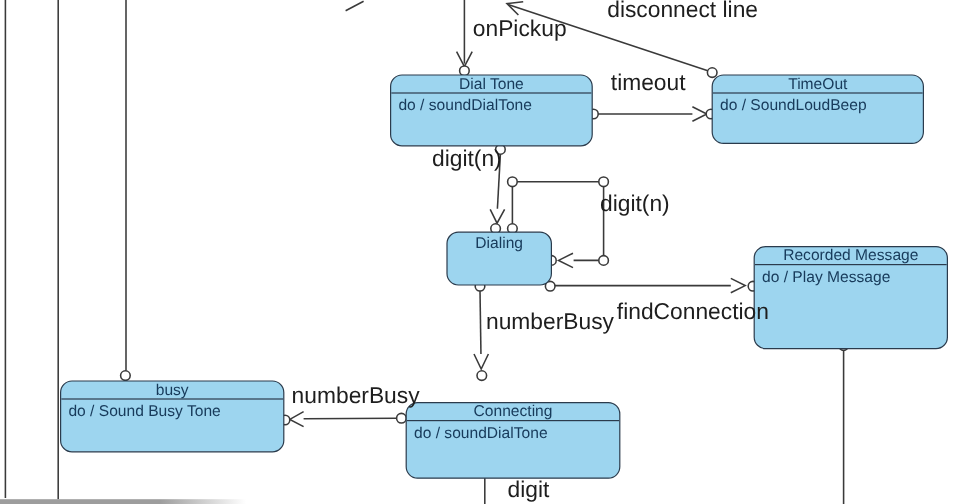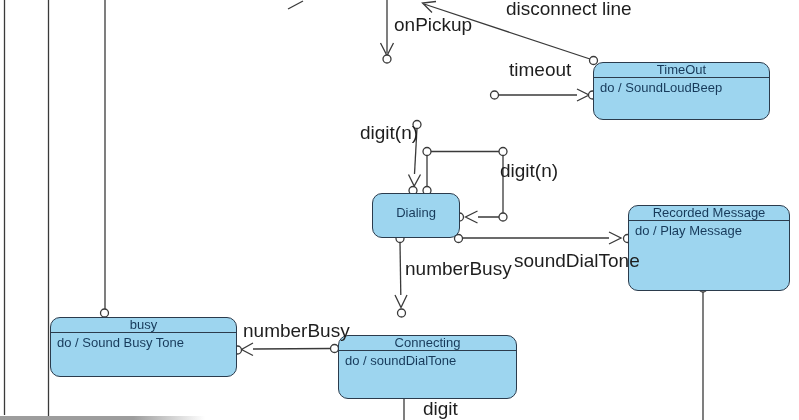--- a/index.html
+++ b/index.html
@@ -14,21 +14,21 @@
     border:1.6px solid var(--state-border,#2b3b4c);
     border-radius:10px;
     color:var(--state-text,#173a5a);
     font-size:13px;line-height:15px;overflow:hidden;
   }
   .state .title{
     text-align:center;padding:0 4px;height:14px;line-height:14px;
     border-bottom:1.5px solid var(--state-border,#2b3b4c);
     white-space:nowrap;
   }
-  .state.simple .title{border-bottom:none;padding-top:12px;}
+  .state.simple .title{border-bottom:none;padding-top:2px;}
   .state .activity{padding:2px 6px 0 6px;text-align:left;white-space:nowrap;}
   .lbl{
     position:absolute;z-index:3;font-size:19px;line-height:14px;
     color:var(--label-text,#1e1e1e);white-space:nowrap;
   }
   .window-edge{
     position:absolute;z-index:4;left:0;top:416px;width:205px;height:4px;
     background:linear-gradient(to right,#9d9d9d 65%,rgba(157,157,157,0));
   }
   svg line, svg polyline, svg path{stroke:var(--connector,#3a3a3a);stroke-width:1.3;fill:none;}
@@ -120,20 +120,24 @@
       <circle cx="627.5" cy="238.5" r="4"></circle>
       <circle cx="703" cy="288" r="4"></circle>
       <circle cx="401.5" cy="313" r="4"></circle>
       <circle cx="404" cy="377.5" r="4"></circle>
       <circle cx="334.5" cy="348.5" r="4"></circle>
       <circle cx="237.5" cy="350" r="4"></circle>
       <circle cx="104.5" cy="313" r="4"></circle>
     </g>
   </svg>
 
+  <div class="state" style="left:325px;top:62px;width:169px;height:60px">
+    <div class="title">Dial Tone</div>
+    <div class="activity">do / soundDialTone</div>
+  </div>
 
   <div class="state" style="left:593px;top:62px;width:177px;height:58px">
     <div class="title">TimeOut</div>
     <div class="activity">do / SoundLoudBeep</div>
   </div>
 
   <div class="state simple" style="left:372px;top:193px;width:88px;height:45px">
     <div class="title">Dialing</div>
   </div>
 
@@ -150,19 +154,19 @@
   <div class="state" style="left:338px;top:335px;width:179px;height:64px">
     <div class="title">Connecting</div>
     <div class="activity">do / soundDialTone</div>
   </div>
 
   <span class="lbl" style="left:394px;top:18px">onPickup</span>
   <span class="lbl" style="left:506px;top:2px">disconnect line</span>
   <span class="lbl" style="left:509px;top:63px">timeout</span>
   <span class="lbl" style="left:360px;top:126px">digit(n)</span>
   <span class="lbl" style="left:500px;top:164px">digit(n)</span>
-  <span class="lbl" style="left:514px;top:254px">soundDialTone</span>
+  <span class="lbl" style="left:514px;top:254px">findConnection</span>
   <span class="lbl" style="left:405px;top:262px">numberBusy</span>
   <span class="lbl" style="left:243px;top:324px">numberBusy</span>
   <span class="lbl" style="left:423px;top:402px">digit</span>
 
   <div class="window-edge"></div>
 </div>
 
 </body></html>

